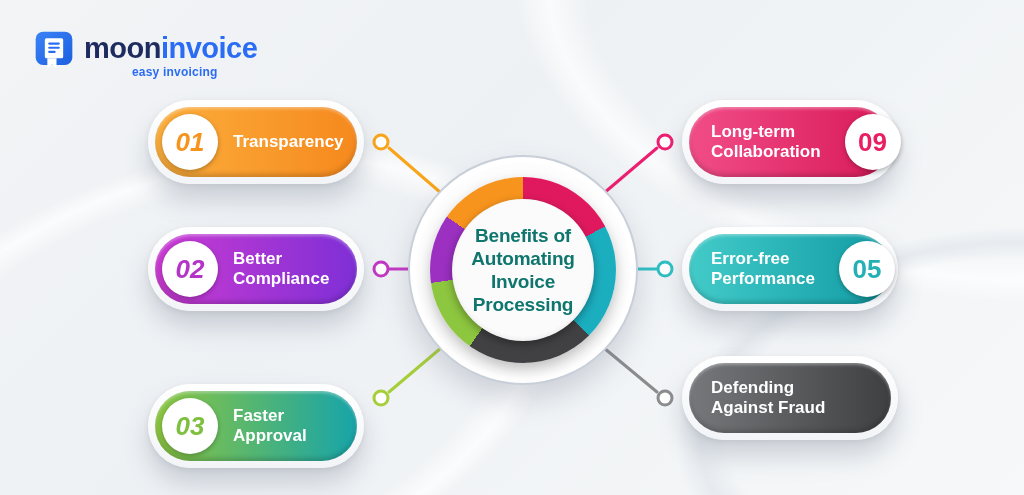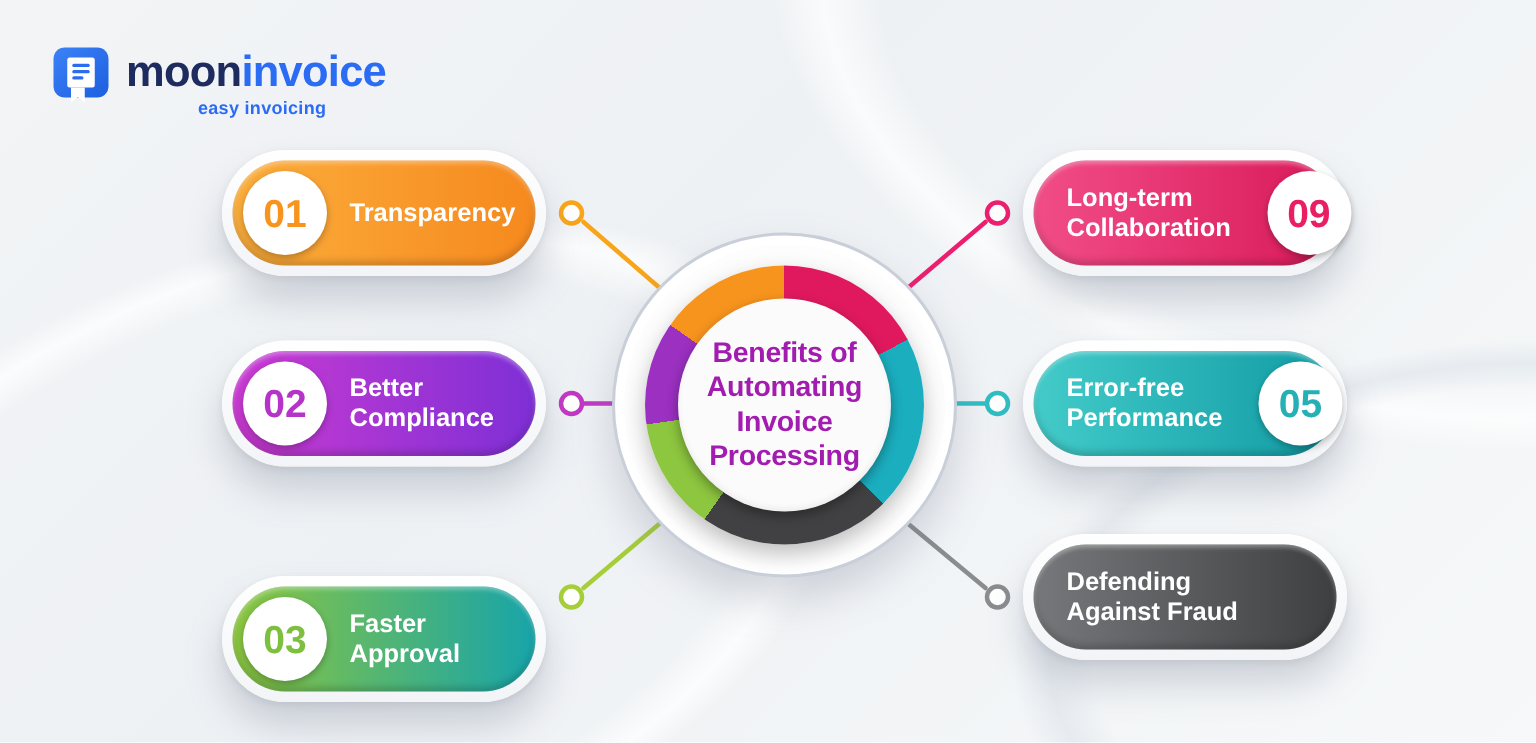--- a/index.html
+++ b/index.html
@@ -38,37 +38,37 @@
   .center-wrap { position:absolute; left:408px; top:155px; width:230px; height:230px;
     border-radius:50%; background:#fdfdfe; border:2px solid #c9cfd8;
     box-shadow:0 14px 28px rgba(110,120,140,.28), inset 0 0 0 6px #ffffff;
     display:flex; align-items:center; justify-content:center; }
   .donut { width:186px; height:186px; border-radius:50%;
     display:flex; align-items:center; justify-content:center;
     box-shadow:0 6px 14px rgba(0,0,0,.25); }
   .inner-circle { width:142px; height:142px; border-radius:50%; background:#fbfbfc;
     box-shadow:0 3px 8px rgba(0,0,0,.35), inset 0 -2px 4px rgba(0,0,0,.06);
     display:flex; align-items:center; justify-content:center; text-align:center; }
-  .center-title { font-size:19px; font-weight:bold; color:#a21caf; line-height:1.22;
+  .center-title { font-size:19px; font-weight:bold; color:#0f766e; line-height:1.22;
     white-space:pre-line; letter-spacing:-0.2px; }
 
   
   .pill-wrap { position:absolute; width:216px; height:84px; border-radius:42px;
     background:linear-gradient(180deg,#ffffff,#f2f4f7);
     box-shadow:0 16px 24px rgba(115,125,145,.30), 0 2px 6px rgba(0,0,0,.08);
     padding:7px; }
   .pill { width:100%; height:100%; border-radius:35px;
     background:linear-gradient(90deg, var(--c1), var(--c2));
     display:flex; align-items:center;
     box-shadow:inset 0 2px 3px rgba(255,255,255,.35), inset 0 -3px 5px rgba(0,0,0,.18); }
   .num-circle { width:56px; height:56px; border-radius:50%; background:#ffffff; flex:0 0 56px;
     display:flex; align-items:center; justify-content:center;
     box-shadow:0 2px 5px rgba(0,0,0,.28);
     font-size:26px; font-weight:bold; color:var(--numc); }
-  .pill.left .num-circle { margin-left:7px; }
+  .pill.left .num-circle { margin-left:7px;font-style:italic; }
   .pill.right .num-circle { margin-right:7px; }
   .pill-label { flex:1; color:#ffffff; font-weight:bold; font-size:17px; line-height:1.2;
     white-space:pre-line; }
   .pill.left .pill-label { padding-left:15px; padding-right:24px; }
   .pill.right .pill-label { padding-left:22px; padding-right:24px; }
 
   
   #pill-0 { left:148px; top:100px; }
   #pill-1 { left:148px; top:227px; }
   #pill-2 { left:148px; top:356px;margin-top:28px; }

